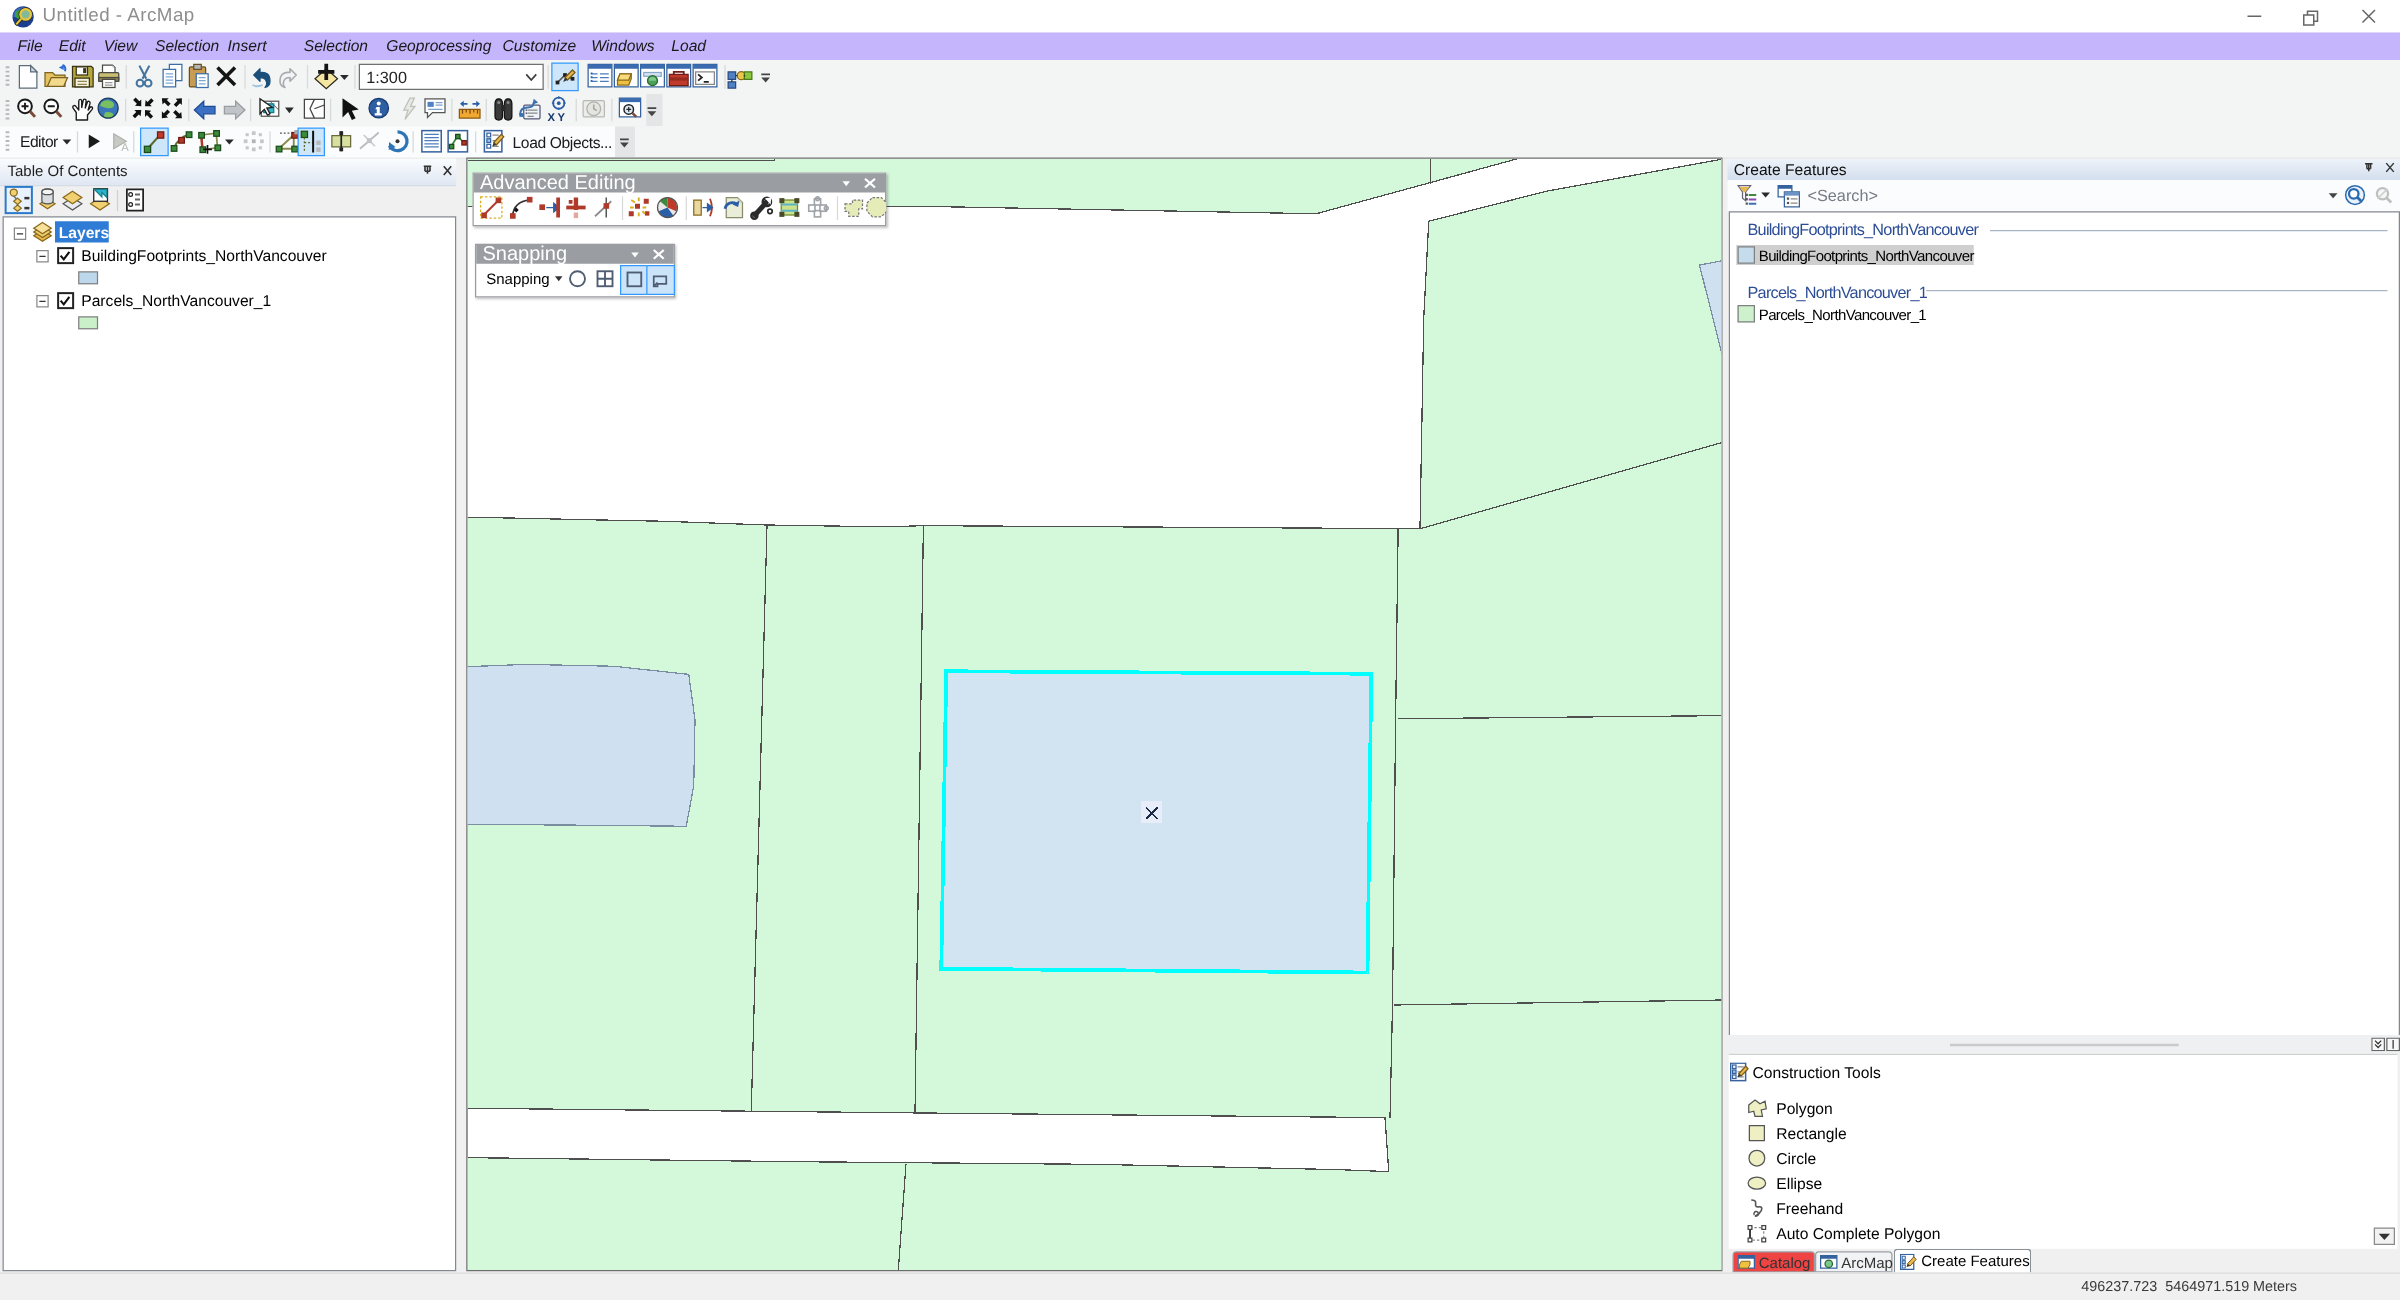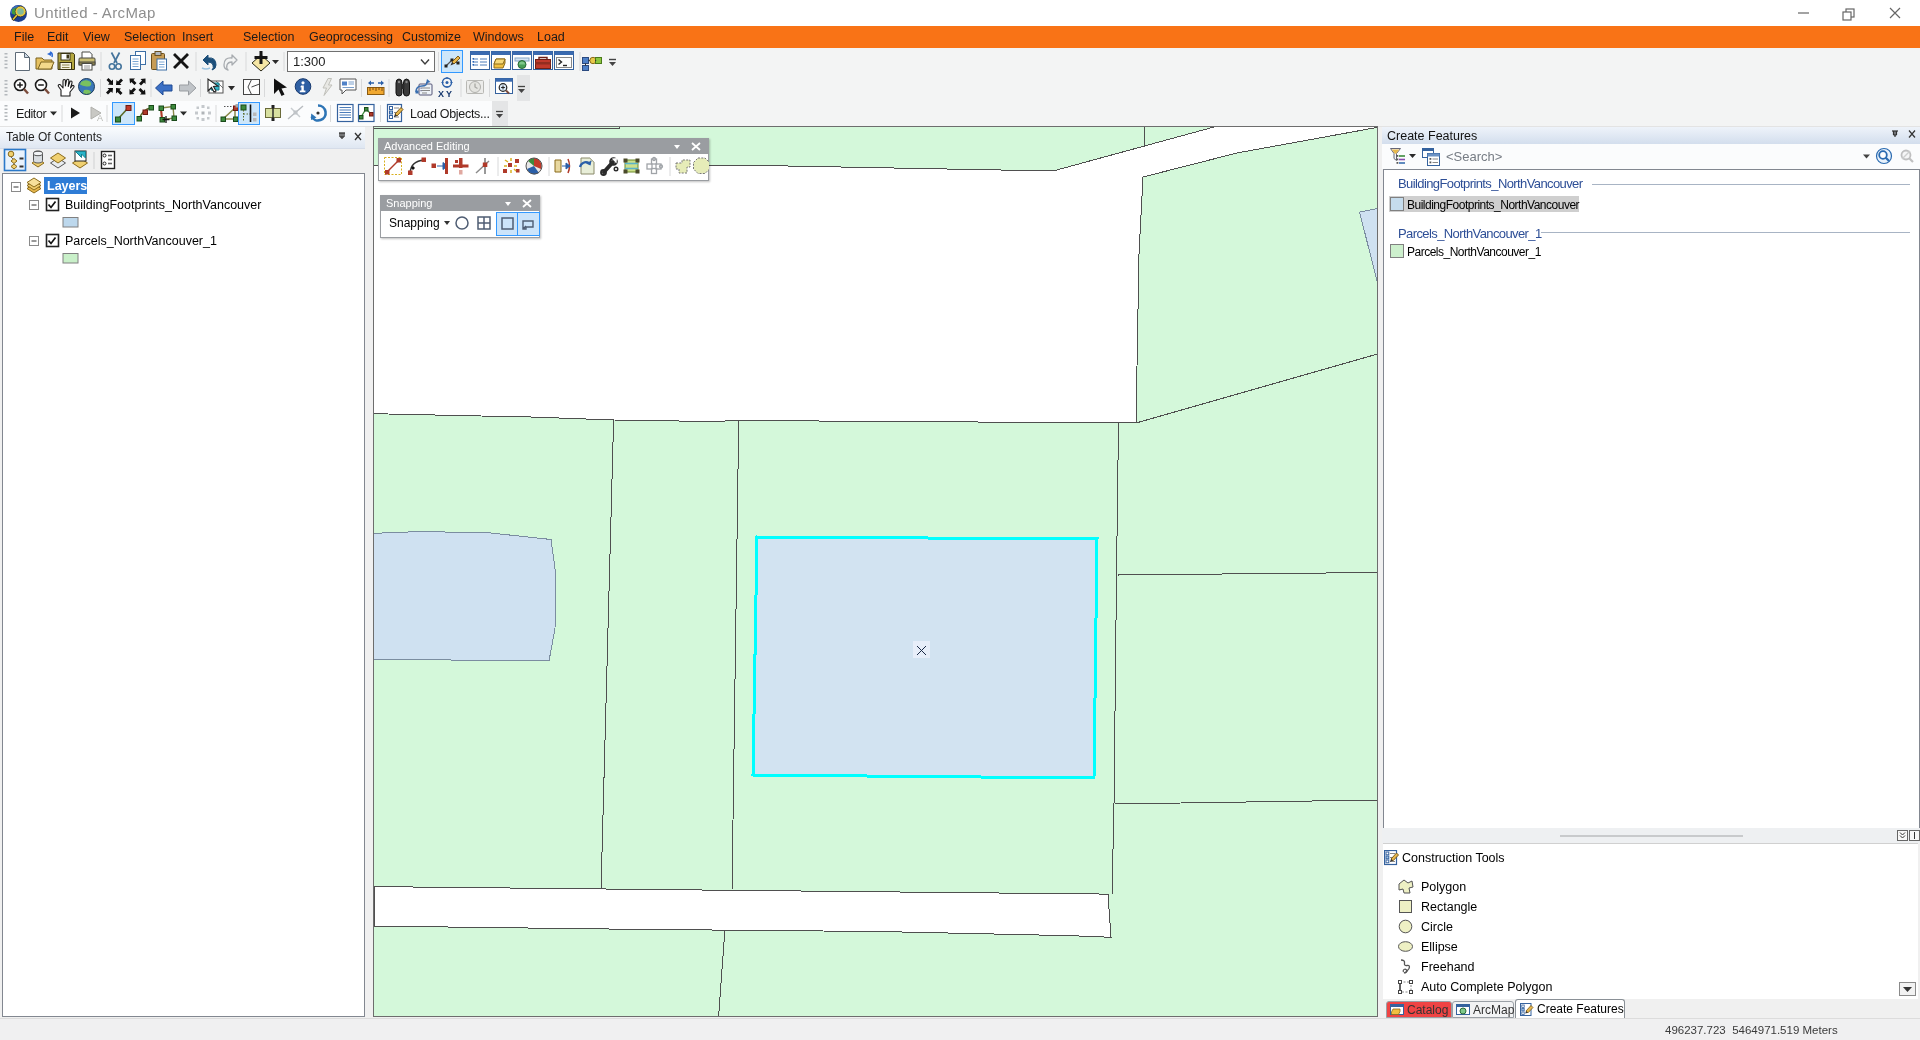--- a/index.html
+++ b/index.html
@@ -1,34 +1,34 @@
 <!DOCTYPE html>
 <html><head><meta charset="utf-8">
 <style>
 html,body{margin:0;padding:0;width:1920px;height:1040px;overflow:hidden;background:#f0f0f0;font-family:"Liberation Sans",sans-serif;}
 .abs{position:absolute;}
 #titlebar{position:absolute;left:0;top:0;width:1920px;height:26px;background:#ffffff;}
 #title-text{position:absolute;left:34px;top:4px;font-size:15px;letter-spacing:0.4px;color:#8e8e8e;}
-#menubar{position:absolute;left:0;top:26px;width:1920px;height:22px;background:#f97316;}
+#menubar{position:absolute;left:0;top:26px;width:1920px;height:22px;background:#c4b5fd;font-style:italic;}
 .menu{position:absolute;top:4px;font-size:12.5px;color:#1a1a1a;}
 .tbrow{position:absolute;left:0;width:1920px;background:#f3f4f4;}
 #tb1{top:48px;height:27px;}
 #tb2{top:75px;height:26px;}
 #tb3{top:101px;height:25px;border-bottom:1px solid #e3e3e3;}
 #tb3w{position:absolute;left:0;top:0;width:508px;height:25px;background:#fbfcfd;}
 #toc{position:absolute;left:0;top:127px;width:365px;height:890px;background:#f0f0f0;}
 #tocheader{position:absolute;left:0;top:0;width:365px;height:21px;background:linear-gradient(#fafcfe,#dfe7f2);border-bottom:1px solid #d5dce8;}
 #toctools{position:absolute;left:0;top:21px;width:365px;height:25px;}
 #toctree{position:absolute;left:2px;top:46px;width:361px;height:842px;background:#ffffff;border:1px solid #828790;}
 #map{position:absolute;left:373px;top:126px;width:1003px;height:889px;background:#fff;border:1px solid #6d6d6d;overflow:hidden;}
 #rightpanel{position:absolute;left:1382px;top:127px;width:538px;height:890px;background:#f0f0f0;}
 #statusbar{position:absolute;left:0;top:1018px;width:1920px;height:22px;background:#f0f0f1;border-top:1px solid #dcdcdc;text-align:center;}
 #coords{position:absolute;left:1665px;top:5px;font-size:11.5px;color:#3a3a3a;}
 .ftb{position:absolute;border:1px solid #9a9da1;background:#fff;box-shadow:1px 1px 2px rgba(0,0,0,0.25);}
-.ftb-title{height:15px;background:#9a9da1;color:#fff;font-size:11px;padding-left:5px;line-height:15px;position:relative;}
+.ftb-title{height:15px;background:#9a9da1;color:#fff;font-size:16px;padding-left:5px;line-height:15px;position:relative;}
 </style></head>
 <body>
 
 <div id="titlebar">
   <svg class="abs" style="left:9px;top:4px" width="19" height="19" viewBox="0 0 19 19">
     <circle cx="9.5" cy="9.5" r="8.5" fill="#1b3e8f"></circle>
     <path d="M1.5 9.5 a8 8 0 0 1 16 0 z" fill="#3a6cc0"></path>
     <path d="M3 5.5 Q9 1.5 15.5 5 L15 10 Q8 13.5 3 9.5 Z" fill="#3f9a3f"></path>
     <circle cx="11.5" cy="7.5" r="5.2" fill="#bcd3e8" fill-opacity="0.55" stroke="#2a2a2a" stroke-width="1"></circle>
     <circle cx="11.5" cy="7.5" r="4.2" fill="none" stroke="#e8c83a" stroke-width="1.8"></circle>

